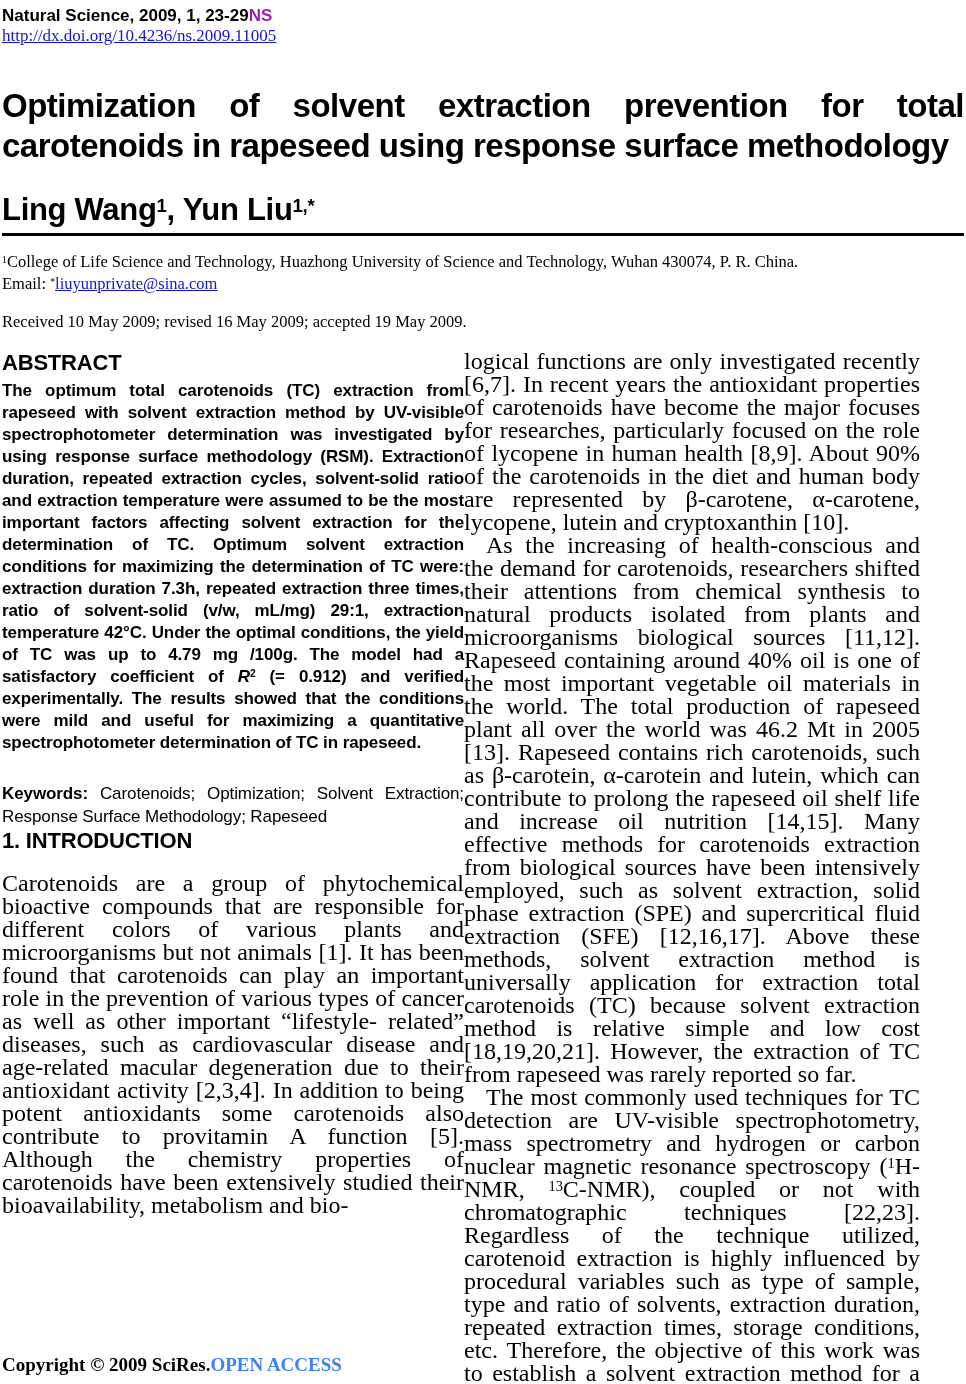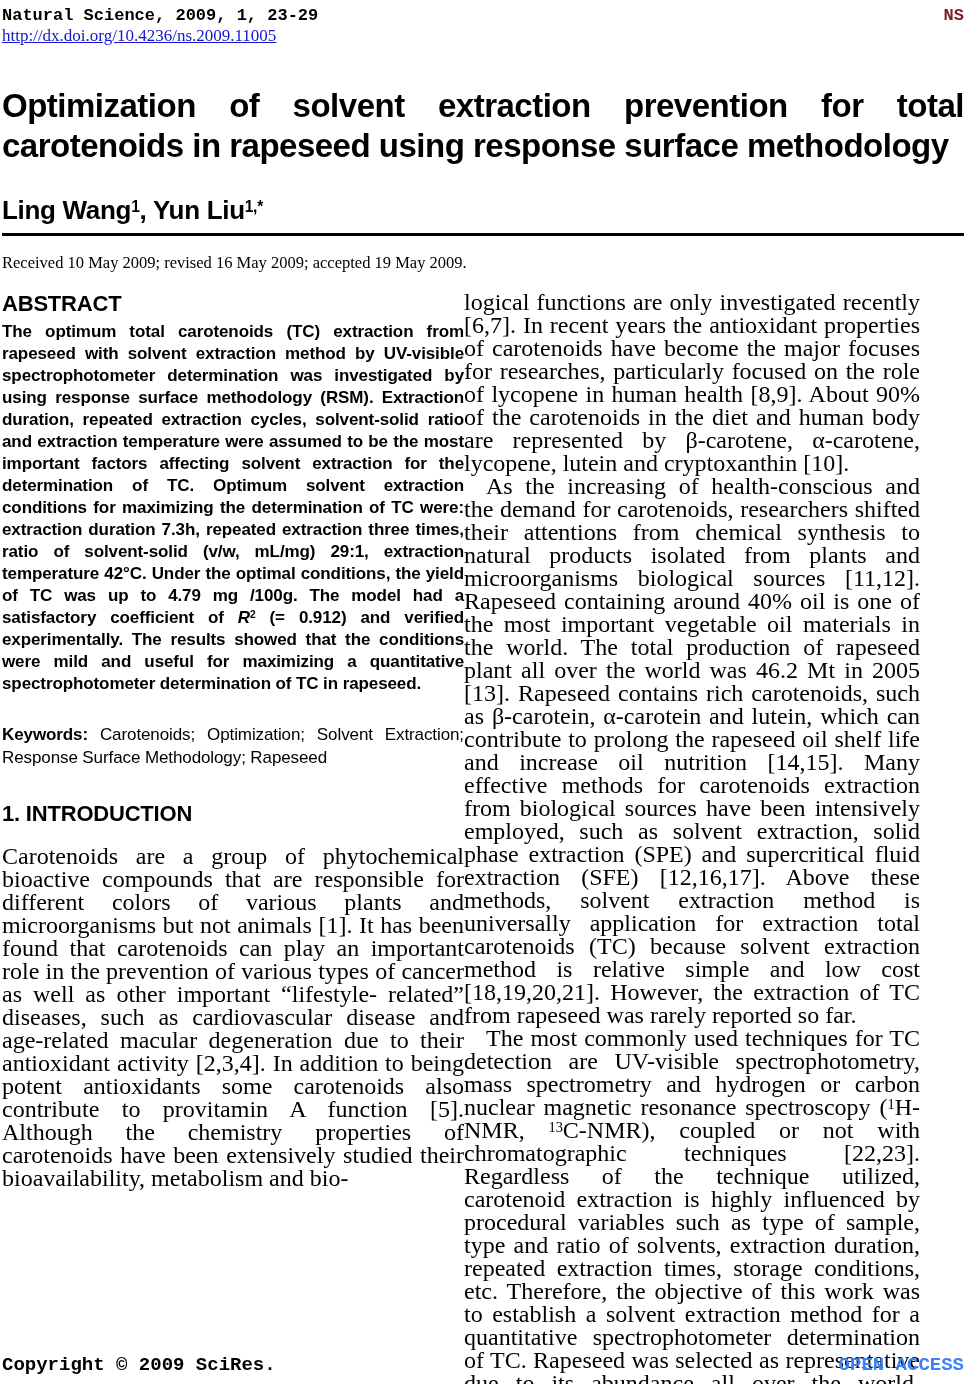--- a/index.html
+++ b/index.html
@@ -11,28 +11,27 @@
     margin: 0 auto;
     background: #ffffff;
     color: #000000;
     overflow: hidden;
     padding: 6px 2px 0 2px;
     font-family: "Liberation Serif", serif;
   }
   
   .header-row {
     display: flex;
-    justify-content: space-between;
     align-items: flex-start;
-    font-family: Liberation Mono, monospace;
+    font-family: Liberation Sans, sans-serif;
     font-weight: bold;
     font-size: 17px;
     line-height: 20px;
   }
-  .ns-badge { color: #7f1d1d; }
+  .ns-badge { color: #a21caf; }
   .doi-row {
     font-size: 17px;
     line-height: 20px;
   }
   .link {
     color: #1515d0;
     text-decoration: underline;
   }
   
   .article-title {
@@ -41,21 +40,21 @@
     font-weight: bold;
     font-size: 33px;
     line-height: 40px;
     letter-spacing: -0.5px;
     text-align: justify;
   }
   .authors {
     margin-top: 30px;
     font-family: "Liberation Sans", sans-serif;
     font-weight: bold;
-    font-size: 26px;
+    font-size: 31px;
     line-height: 28px;
     letter-spacing: -0.3px;
   }
   .rule {
     margin-top: 9px;
     border: none;
     border-top: 3px solid #000000;
     width: 100%;
   }
   .affiliation-block {
@@ -99,38 +98,37 @@
     vertical-align: baseline;
   }
   .keywords {
     margin-top: 28px;
     font-family: "Liberation Sans", sans-serif;
     font-size: 17px;
     line-height: 23px;
     letter-spacing: -0.1px;
     text-align: justify;
   }
-  .intro-heading { margin-top: 32px; }
+  .intro-heading { }
   .serif-par {
     font-family: "Liberation Serif", serif;
     font-size: 24px;
     line-height: 23px;
     text-align: justify;
   }
   .col-left .serif-par { margin-top: 18px; }
   .indent { text-indent: 22px; }
   
   .footer {
     position: absolute;
     left: 2px;
-    right: 2px;
+    right: 10px;
     bottom: 8px;
     display: flex;
-    justify-content: space-between;
-    font-family: Liberation Mono, monospace;
+    font-family: Liberation Serif, serif;
     font-weight: bold;
     font-size: 19px;
     line-height: 22px;
   }
   .open-access { color: #3b82f6; }
 </style>
 </head>
 <body>
 
 <div class="page">
@@ -143,20 +141,24 @@
   <div class="doi-row">
     <a href="#" class="link">http://dx.doi.org/10.4236/ns.2009.11005</a>
   </div>
 
   <h1 class="article-title">Optimization of solvent extraction prevention for total carotenoids in rapeseed using response surface methodology</h1>
 
   <div class="authors"><span>Ling Wang</span><sup>1</sup><span>, Yun Liu</span><sup>1,*</sup></div>
 
   <hr class="rule">
 
+  <div class="affiliation-block">
+    <div><sup>1</sup><span>College of Life Science and Technology, Huazhong University of Science and Technology, Wuhan 430074, P. R. China.</span></div>
+    <div><span>Email: </span><sup>*</sup><span class="link">liuyunprivate@sina.com</span></div>
+  </div>
 
   <div class="received">Received 10 May 2009; revised 16 May 2009; accepted 19 May 2009.</div>
 
   <div class="columns">
 
     <div class="col-left">
       <h2 class="section">ABSTRACT</h2>
       <p class="abstract-body"><span>The optimum total carotenoids (TC) extraction from rapeseed with solvent extraction method by UV-visible spectrophotometer determination was investigated by using response surface methodology (RSM). Extraction duration, repeated extraction cycles, solvent-solid ratio and extraction temperature were assumed to be the most important factors affecting solvent extraction for the determination of TC. Optimum solvent extraction conditions for maximizing the determination of TC were: extraction duration 7.3h, repeated extraction three times, ratio of solvent-solid (v/w, mL/mg) 29:1, extraction temperature 42°C. Under the optimal conditions, the yield of TC was up to 4.79 mg /100g. The model had a satisfactory coefficient of </span><span style="font-style: italic;">R</span><sup>2</sup><span> (= 0.912) and verified experimentally. The results showed that the conditions were mild and useful for maximizing a quantitative spectrophotometer determination of TC in rapeseed.</span></p>
       <p class="keywords"><span style="font-weight: bold;">Keywords:</span><span> Carotenoids; Optimization; Solvent Extraction; Response Surface Methodology; Rapeseed</span></p>
       <h2 class="section intro-heading">1. INTRODUCTION</h2>

